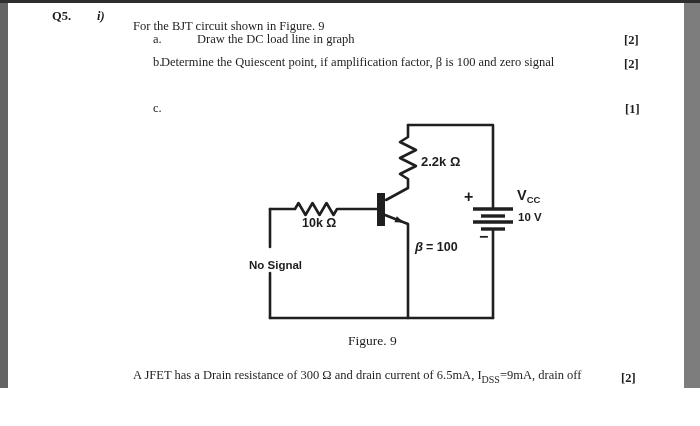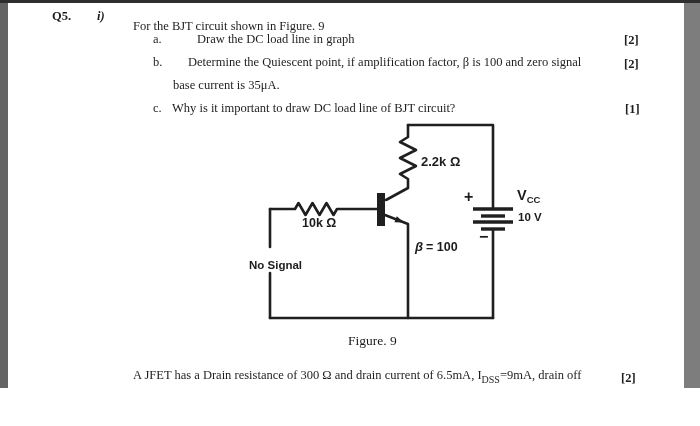--- a/index.html
+++ b/index.html
@@ -28,26 +28,24 @@
 
   <span class="t b" style="left:52px;top:9px;">Q5.</span>
   <span class="t bi" style="left:97px;top:9px;">i)</span>
   <span class="t" style="left:133px;top:19px;">For the BJT circuit shown in Figure. 9</span>
 
   <span class="t" style="left:153px;top:32px;">a.</span>
   <span class="t" style="left:184px;top:32px;margin-left:13px;">Draw the DC load line in graph</span>
   <span class="t marks" style="left:624px;top:33px;">[2]</span>
 
   <span class="t" style="left:153px;top:55px;">b.</span>
-  <span class="t" style="left:188px;top:55px;text-align:right;">Determine the Quiescent point, if amplification factor, β is 100 and zero signal</span>
+  <span class="t" style="left:161px;top:55px;text-align:right;">Determine the Quiescent point, if amplification factor, β is 100 and zero signal</span>
   <span class="t marks" style="left:624px;top:57px;">[2]</span>
-  <span class="t" style="left:173px;top:78px;">base current is 35μA.</span>
 
   <span class="t" style="left:153px;top:101px;">c.</span>
-  <span class="t" style="left:172px;top:101px;">Why is it important to draw DC load line of BJT circuit?</span>
   <span class="t marks" style="left:625px;top:102px;">[1]</span>
 
   <svg style="position:absolute;left:240px;top:115px;" width="330" height="240" viewBox="0 0 330 240">
 
     <path class="wire" d="M168,10 H253 V92"></path>
 
     <path class="wire" d="M168,10 V22 l-8,5 l16,8 l-16,8 l16,8 l-16,8 l8,5 V73 L146,85"></path>
     <text class="clabel" x="181" y="51" font-size="13">2.2k Ω</text>
 
     <path class="wire" d="M30,94 H55 l3.5,-6 l7,12 l7,-12 l7,12 l7,-12 l7,12 l3.5,-6 H137"></path>

